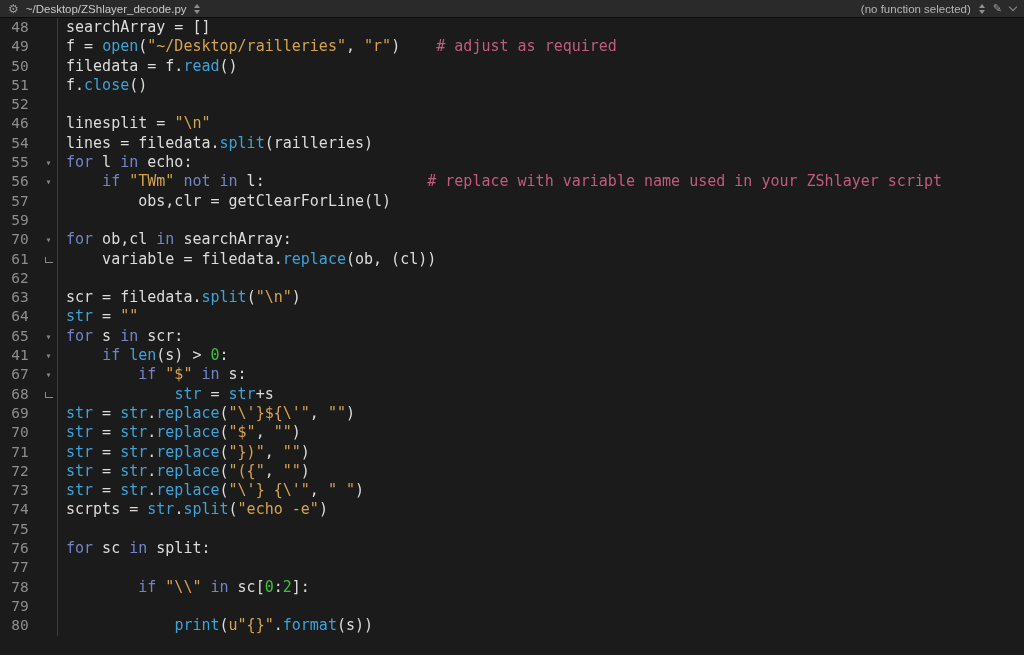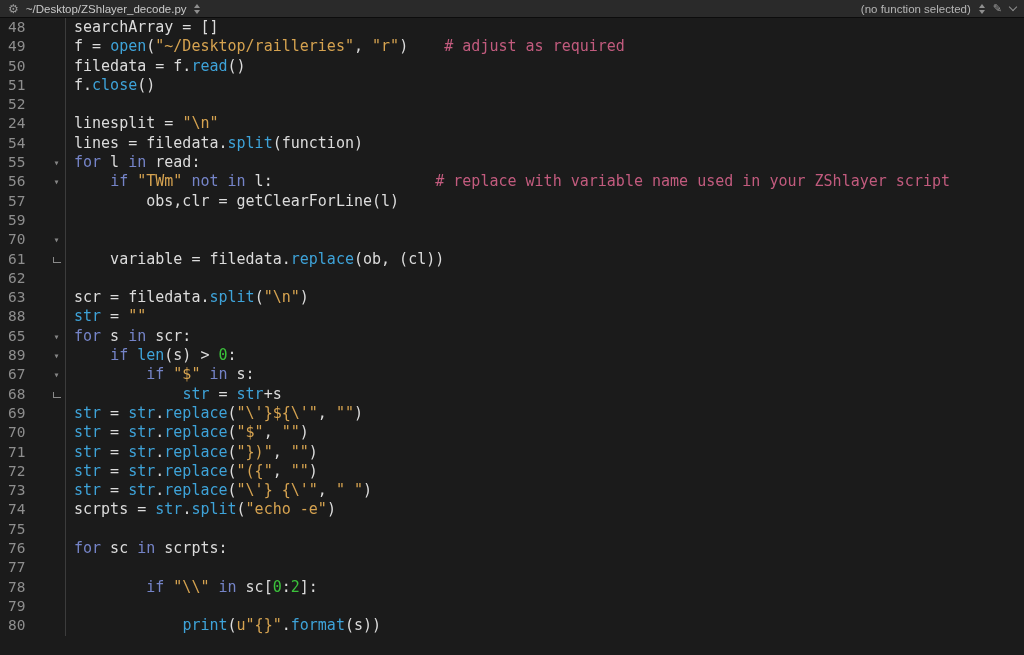--- a/index.html
+++ b/index.html
@@ -26,21 +26,21 @@
   .tri-up{width:0;height:0;border-left:3px solid transparent;border-right:3px solid transparent;border-bottom:4px solid #8f8f8f;}
   .tri-down{width:0;height:0;border-left:3px solid transparent;border-right:3px solid transparent;border-top:4px solid #8f8f8f;}
   .chev-down{width:5px;height:5px;border-right:1.4px solid #8f8f8f;border-bottom:1.4px solid #8f8f8f;transform:rotate(45deg);margin-top:-3px;}
   
   .editor{height:636px;overflow:hidden;font-size:15px;}
   .line{height:19.3px;line-height:19.3px;display:flex;white-space:pre;}
   .gutter{
     flex:0 0 58px;display:inline-flex;align-items:center;box-sizing:border-box;
     border-right:1px solid #3c3c3c;
   }
-  .lnum{flex:0 0 40px;text-align:left;color:var(--line_number,#8e8e8e);font-size:14.5px;margin-left:8px;}
+  .lnum{flex:0 0 40px;text-align:center;color:var(--line_number,#8e8e8e);font-size:14.5px;}
   .fold{flex:0 0 17px;text-align:center;color:#858585;font-size:10px;line-height:19.3px;}
   .fold-corner{display:inline-block;width:7px;height:5px;border-left:1px solid #8a8a8a;border-bottom:1px solid #8a8a8a;}
   .code{padding-left:8px;color:var(--plain,#dcdcdc);}
   .tk-p{color:var(--plain,#dcdcdc);}
   .tk-k{color:var(--keyword,#7584c8);text-align:right;}
   .tk-f{color:var(--function,#3ea3d9);}
   .tk-s{color:var(--string,#d6a350);}
   .tk-c{color:var(--comment,#c25b7e);}
   .tk-n{color:var(--number,#3bc23b);}
 </style>
@@ -67,41 +67,41 @@
   </div>
 </div>
 
 <div class="editor">
   <div>
       <div class="line"><span class="gutter"><span class="lnum">48</span><span class="fold"></span></span><span class="code"><span class="tk-p">searchArray = []</span></span></div>
       <div class="line"><span class="gutter"><span class="lnum">49</span><span class="fold"></span></span><span class="code"><span class="tk-p">f = </span><span class="tk-f">open</span><span class="tk-p">(</span><span class="tk-s">"~/Desktop/railleries"</span><span class="tk-p">, </span><span class="tk-s">"r"</span><span class="tk-p">)    </span><span class="tk-c"># adjust as required</span></span></div>
       <div class="line"><span class="gutter"><span class="lnum">50</span><span class="fold"></span></span><span class="code"><span class="tk-p">filedata = f.</span><span class="tk-f">read</span><span class="tk-p">()</span></span></div>
       <div class="line"><span class="gutter"><span class="lnum">51</span><span class="fold"></span></span><span class="code"><span class="tk-p">f.</span><span class="tk-f">close</span><span class="tk-p">()</span></span></div>
       <div class="line"><span class="gutter"><span class="lnum">52</span><span class="fold"></span></span><span class="code"></span></div>
-      <div class="line"><span class="gutter"><span class="lnum">24</span><span class="fold"></span></span><span class="code"><span class="tk-p">linesplit = </span><span class="tk-s">"\n"</span></span></div>
-      <div class="line"><span class="gutter"><span class="lnum">54</span><span class="fold"></span></span><span class="code"><span class="tk-p">lines = filedata.</span><span class="tk-f">split</span><span class="tk-p">(function)</span></span></div>
-      <div class="line"><span class="gutter"><span class="lnum">55</span><span class="fold">▾</span></span><span class="code"><span class="tk-k">for</span><span class="tk-p"> l </span><span class="tk-k">in</span><span class="tk-p"> read:</span></span></div>
+      <div class="line"><span class="gutter"><span class="lnum">46</span><span class="fold"></span></span><span class="code"><span class="tk-p">linesplit = </span><span class="tk-s">"\n"</span></span></div>
+      <div class="line"><span class="gutter"><span class="lnum">54</span><span class="fold"></span></span><span class="code"><span class="tk-p">lines = filedata.</span><span class="tk-f">split</span><span class="tk-p">(railleries)</span></span></div>
+      <div class="line"><span class="gutter"><span class="lnum">55</span><span class="fold">▾</span></span><span class="code"><span class="tk-k">for</span><span class="tk-p"> l </span><span class="tk-k">in</span><span class="tk-p"> echo:</span></span></div>
       <div class="line"><span class="gutter"><span class="lnum">56</span><span class="fold">▾</span></span><span class="code"><span class="tk-p">    </span><span class="tk-k">if</span><span class="tk-p"> </span><span class="tk-s">"TWm"</span><span class="tk-p"> </span><span class="tk-k">not</span><span class="tk-p"> </span><span class="tk-k">in</span><span class="tk-p"> l:                  </span><span class="tk-c"># replace with variable name used in your ZShlayer script</span></span></div>
       <div class="line"><span class="gutter"><span class="lnum">57</span><span class="fold"></span></span><span class="code"><span class="tk-p">        obs,clr = getClearForLine(l)</span></span></div>
       <div class="line"><span class="gutter"><span class="lnum">59</span><span class="fold"></span></span><span class="code"></span></div>
-      <div class="line"><span class="gutter"><span class="lnum">70</span><span class="fold">▾</span></span></div>
+      <div class="line"><span class="gutter"><span class="lnum">70</span><span class="fold">▾</span></span><span class="code"><span class="tk-k">for</span><span class="tk-p"> ob,cl </span><span class="tk-k">in</span><span class="tk-p"> searchArray:</span></span></div>
       <div class="line"><span class="gutter"><span class="lnum">61</span><span class="fold"><i class="fold-corner"></i></span></span><span class="code"><span class="tk-p">    variable = filedata.</span><span class="tk-f">replace</span><span class="tk-p">(ob, (cl))</span></span></div>
       <div class="line"><span class="gutter"><span class="lnum">62</span><span class="fold"></span></span><span class="code"></span></div>
       <div class="line"><span class="gutter"><span class="lnum">63</span><span class="fold"></span></span><span class="code"><span class="tk-p">scr = filedata.</span><span class="tk-f">split</span><span class="tk-p">(</span><span class="tk-s">"\n"</span><span class="tk-p">)</span></span></div>
-      <div class="line"><span class="gutter"><span class="lnum">88</span><span class="fold"></span></span><span class="code"><span class="tk-f">str</span><span class="tk-p"> = </span><span class="tk-s">""</span></span></div>
+      <div class="line"><span class="gutter"><span class="lnum">64</span><span class="fold"></span></span><span class="code"><span class="tk-f">str</span><span class="tk-p"> = </span><span class="tk-s">""</span></span></div>
       <div class="line"><span class="gutter"><span class="lnum">65</span><span class="fold">▾</span></span><span class="code"><span class="tk-k">for</span><span class="tk-p"> s </span><span class="tk-k">in</span><span class="tk-p"> scr:</span></span></div>
-      <div class="line"><span class="gutter"><span class="lnum">89</span><span class="fold">▾</span></span><span class="code"><span class="tk-p">    </span><span class="tk-k">if</span><span class="tk-p"> </span><span class="tk-f">len</span><span class="tk-p">(s) &gt; </span><span class="tk-n">0</span><span class="tk-p">:</span></span></div>
+      <div class="line"><span class="gutter"><span class="lnum">41</span><span class="fold">▾</span></span><span class="code"><span class="tk-p">    </span><span class="tk-k">if</span><span class="tk-p"> </span><span class="tk-f">len</span><span class="tk-p">(s) &gt; </span><span class="tk-n">0</span><span class="tk-p">:</span></span></div>
       <div class="line"><span class="gutter"><span class="lnum">67</span><span class="fold">▾</span></span><span class="code"><span class="tk-p">        </span><span class="tk-k">if</span><span class="tk-p"> </span><span class="tk-s">"$"</span><span class="tk-p"> </span><span class="tk-k">in</span><span class="tk-p"> s:</span></span></div>
       <div class="line"><span class="gutter"><span class="lnum">68</span><span class="fold"><i class="fold-corner"></i></span></span><span class="code"><span class="tk-p">            </span><span class="tk-f">str</span><span class="tk-p"> = </span><span class="tk-f">str</span><span class="tk-p">+s</span></span></div>
       <div class="line"><span class="gutter"><span class="lnum">69</span><span class="fold"></span></span><span class="code"><span class="tk-f">str</span><span class="tk-p"> = </span><span class="tk-f">str</span><span class="tk-p">.</span><span class="tk-f">replace</span><span class="tk-p">(</span><span class="tk-s">"\'}${\'"</span><span class="tk-p">, </span><span class="tk-s">""</span><span class="tk-p">)</span></span></div>
       <div class="line"><span class="gutter"><span class="lnum">70</span><span class="fold"></span></span><span class="code"><span class="tk-f">str</span><span class="tk-p"> = </span><span class="tk-f">str</span><span class="tk-p">.</span><span class="tk-f">replace</span><span class="tk-p">(</span><span class="tk-s">"$"</span><span class="tk-p">, </span><span class="tk-s">""</span><span class="tk-p">)</span></span></div>
       <div class="line"><span class="gutter"><span class="lnum">71</span><span class="fold"></span></span><span class="code"><span class="tk-f">str</span><span class="tk-p"> = </span><span class="tk-f">str</span><span class="tk-p">.</span><span class="tk-f">replace</span><span class="tk-p">(</span><span class="tk-s">"})"</span><span class="tk-p">, </span><span class="tk-s">""</span><span class="tk-p">)</span></span></div>
       <div class="line"><span class="gutter"><span class="lnum">72</span><span class="fold"></span></span><span class="code"><span class="tk-f">str</span><span class="tk-p"> = </span><span class="tk-f">str</span><span class="tk-p">.</span><span class="tk-f">replace</span><span class="tk-p">(</span><span class="tk-s">"({"</span><span class="tk-p">, </span><span class="tk-s">""</span><span class="tk-p">)</span></span></div>
       <div class="line"><span class="gutter"><span class="lnum">73</span><span class="fold"></span></span><span class="code"><span class="tk-f">str</span><span class="tk-p"> = </span><span class="tk-f">str</span><span class="tk-p">.</span><span class="tk-f">replace</span><span class="tk-p">(</span><span class="tk-s">"\'} {\'"</span><span class="tk-p">, </span><span class="tk-s">" "</span><span class="tk-p">)</span></span></div>
       <div class="line"><span class="gutter"><span class="lnum">74</span><span class="fold"></span></span><span class="code"><span class="tk-p">scrpts = </span><span class="tk-f">str</span><span class="tk-p">.</span><span class="tk-f">split</span><span class="tk-p">(</span><span class="tk-s">"echo -e"</span><span class="tk-p">)</span></span></div>
       <div class="line"><span class="gutter"><span class="lnum">75</span><span class="fold"></span></span><span class="code"></span></div>
-      <div class="line"><span class="gutter"><span class="lnum">76</span><span class="fold"></span></span><span class="code"><span class="tk-k">for</span><span class="tk-p"> sc </span><span class="tk-k">in</span><span class="tk-p"> scrpts:</span></span></div>
+      <div class="line"><span class="gutter"><span class="lnum">76</span><span class="fold"></span></span><span class="code"><span class="tk-k">for</span><span class="tk-p"> sc </span><span class="tk-k">in</span><span class="tk-p"> split:</span></span></div>
       <div class="line"><span class="gutter"><span class="lnum">77</span><span class="fold"></span></span></div>
       <div class="line"><span class="gutter"><span class="lnum">78</span><span class="fold"></span></span><span class="code"><span class="tk-p">        </span><span class="tk-k">if</span><span class="tk-p"> </span><span class="tk-s">"\\"</span><span class="tk-p"> </span><span class="tk-k">in</span><span class="tk-p"> sc[</span><span class="tk-n">0</span><span class="tk-p">:</span><span class="tk-n">2</span><span class="tk-p">]:</span></span></div>
       <div class="line"><span class="gutter"><span class="lnum">79</span><span class="fold"></span></span></div>
       <div class="line"><span class="gutter"><span class="lnum">80</span><span class="fold"></span></span><span class="code"><span class="tk-p">            </span><span class="tk-f">print</span><span class="tk-p">(</span><span class="tk-s">u"{}"</span><span class="tk-p">.</span><span class="tk-f">format</span><span class="tk-p">(s))</span></span></div>
     </div>
 </div>
 
 </body></html>

